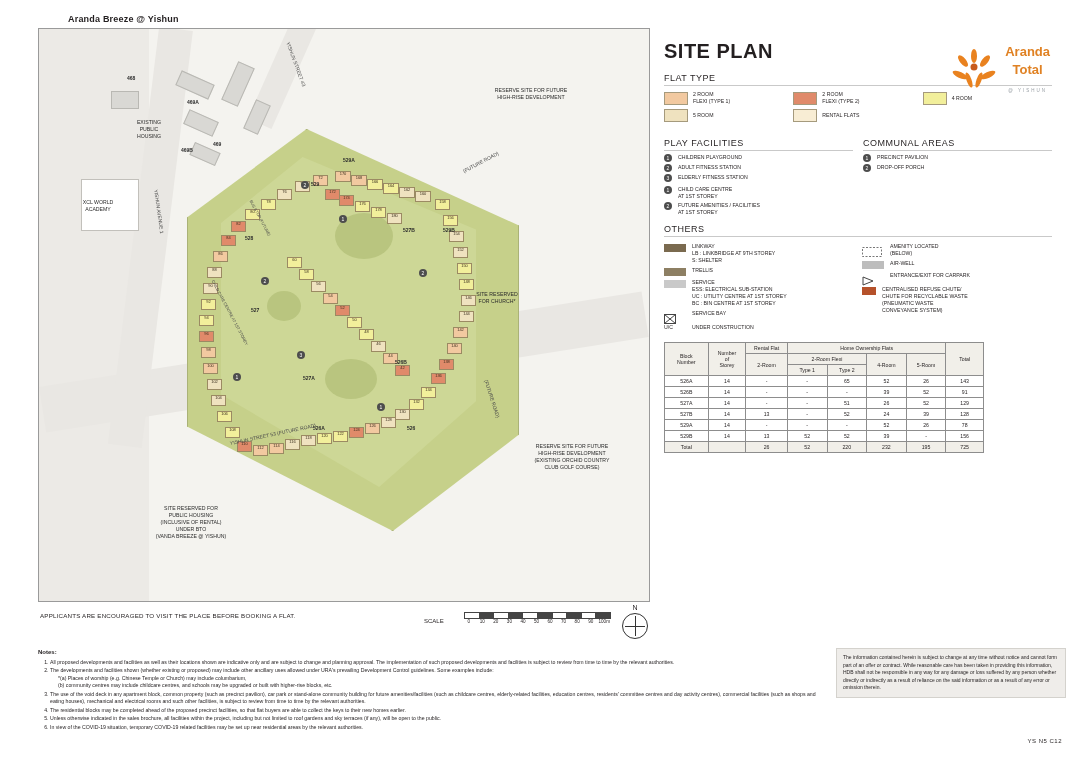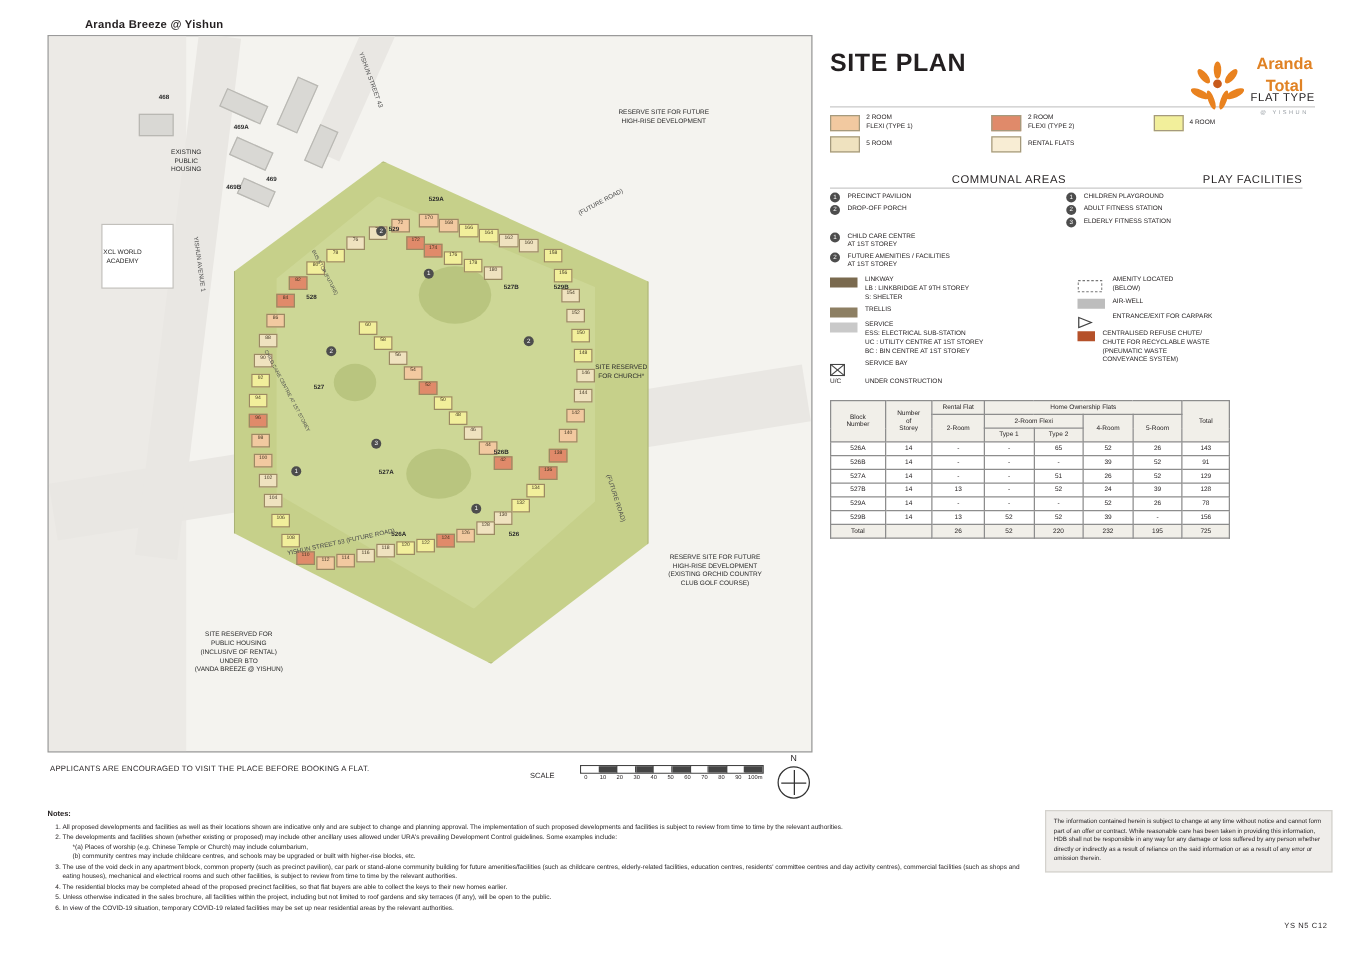--- a/index.html
+++ b/index.html
@@ -84,21 +84,21 @@
   .logo-mark{
     position:relative;height:40px;width:46px;display:inline-block;vertical-align:middle;
   }
   .logo-text{display:inline-block;vertical-align:middle;text-align:center;margin-left:4px;}
   .logo-text .l1{font-size:13px;color:#e08224;font-weight:bold;line-height:13px;}
   .logo-text .l2{font-size:13px;color:#e08224;font-weight:bold;line-height:13px;}
   .logo-text .l3{font-size:4.5px;color:#9aa0a6;letter-spacing:2px;}
 
   .sec-head{
     font-size:9px;letter-spacing:.5px;margin-top:10px;margin-bottom:3px;
-    border-bottom:1px solid #c9c9c9;padding-bottom:2px;text-align:right;
+    border-bottom:1px solid #c9c9c9;padding-bottom:2px;
   }
   .legend-row{display:flex;flex-wrap:wrap;}
   .legend-item{display:flex;align-items:center;width:33.33%;margin:2px 0;}
   .sw{width:22px;height:11px;border:1px solid #a59a7d;margin-right:5px;flex:0 0 auto;}
   .lg-txt{font-size:5.2px;line-height:1.35;}
 
   .two-col{display:flex;}
   .col{width:50%;}
   .fac-item{display:flex;align-items:flex-start;margin:2px 0;}
   .fac-dot{
@@ -365,59 +365,60 @@
         <span class="sw" style="background:#efe2bf;"></span>
         <span class="lg-txt" style="white-space:pre-line;">5 ROOM</span>
       </div>
       <div class="legend-item">
         <span class="sw" style="background:#f8edd4;"></span>
         <span class="lg-txt" style="white-space:pre-line;">RENTAL FLATS</span>
       </div>
     </div>
 
     <div class="two-col" style="margin-top:4px;">
+      <div class="col" style="padding-right:10px;">
+        <div class="sec-head">PLAY FACILITIES</div>
+        <div class="fac-item">
+          <span class="fac-dot">1</span>
+          <span class="lg-txt">CHILDREN PLAYGROUND</span>
+        </div>
+        <div class="fac-item">
+          <span class="fac-dot">2</span>
+          <span class="lg-txt">ADULT FITNESS STATION</span>
+        </div>
+        <div class="fac-item">
+          <span class="fac-dot">3</span>
+          <span class="lg-txt">ELDERLY FITNESS STATION</span>
+        </div>
+      </div>
       <div class="col">
         <div class="sec-head">COMMUNAL AREAS</div>
         <div class="fac-item">
           <span class="fac-dot">1</span>
           <span class="lg-txt">PRECINCT PAVILION</span>
         </div>
         <div class="fac-item">
           <span class="fac-dot">2</span>
           <span class="lg-txt">DROP-OFF PORCH</span>
-        </div>
-      </div>
-      <div class="col" style="padding-right:10px;">
-        <div class="sec-head">PLAY FACILITIES</div>
-        <div class="fac-item">
-          <span class="fac-dot">1</span>
-          <span class="lg-txt">CHILDREN PLAYGROUND</span>
-        </div>
-        <div class="fac-item">
-          <span class="fac-dot">2</span>
-          <span class="lg-txt">ADULT FITNESS STATION</span>
-        </div>
-        <div class="fac-item">
-          <span class="fac-dot">3</span>
-          <span class="lg-txt">ELDERLY FITNESS STATION</span>
         </div>
       </div>
     </div>
 
     <div class="fac-item">
       <span class="fac-dot">1</span>
       <span class="lg-txt" style="white-space:pre-line;">CHILD CARE CENTRE
 AT 1ST STOREY</span>
     </div>
     <div class="fac-item">
       <span class="fac-dot">2</span>
       <span class="lg-txt" style="white-space:pre-line;">FUTURE AMENITIES / FACILITIES
 AT 1ST STOREY</span>
     </div>
 
+    <div class="sec-head" style="margin-top:8px;">OTHERS</div>
     <div class="others-grid">
       <div class="others-col" style="padding-right:8px;">
         <div class="oth-item">
           <span class="oth-ic" style="background:#7a6a4f;height:8px;margin-top:1px;"></span>
           <span class="lg-txt" style="white-space:pre-line;">LINKWAY
 LB : LINKBRIDGE AT 9TH STOREY
 S: SHELTER</span>
         </div>
         <div class="oth-item">
           <span class="oth-ic" style="background:#8d7f63;height:8px;margin-top:1px;"></span>

